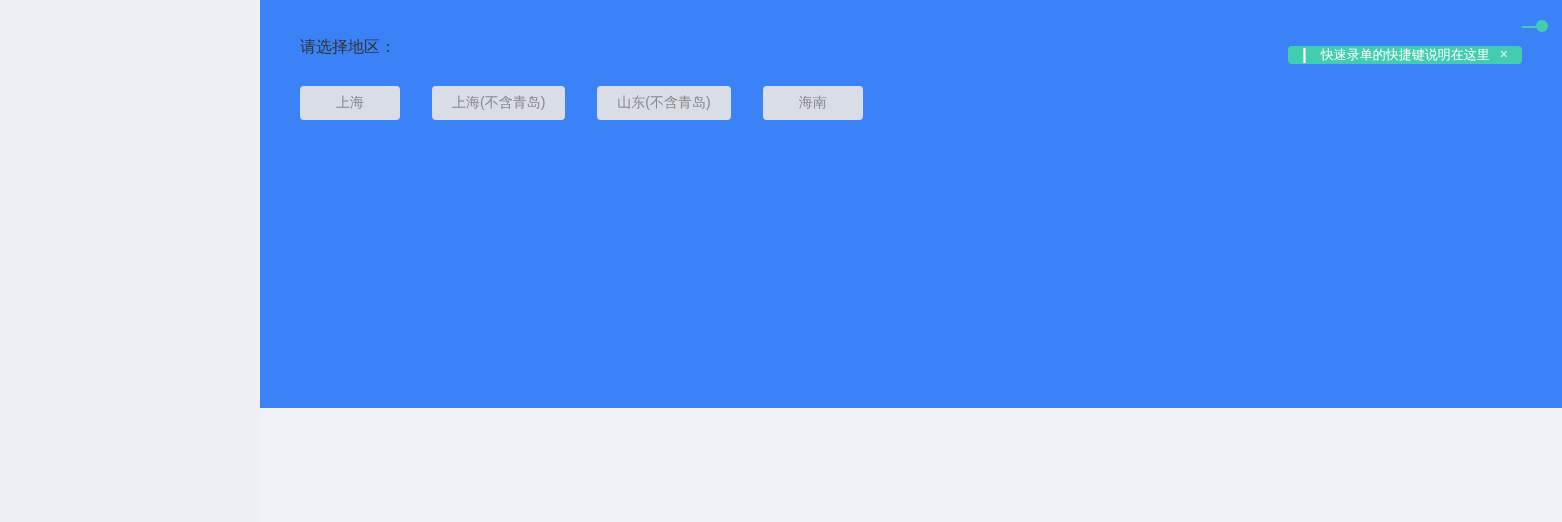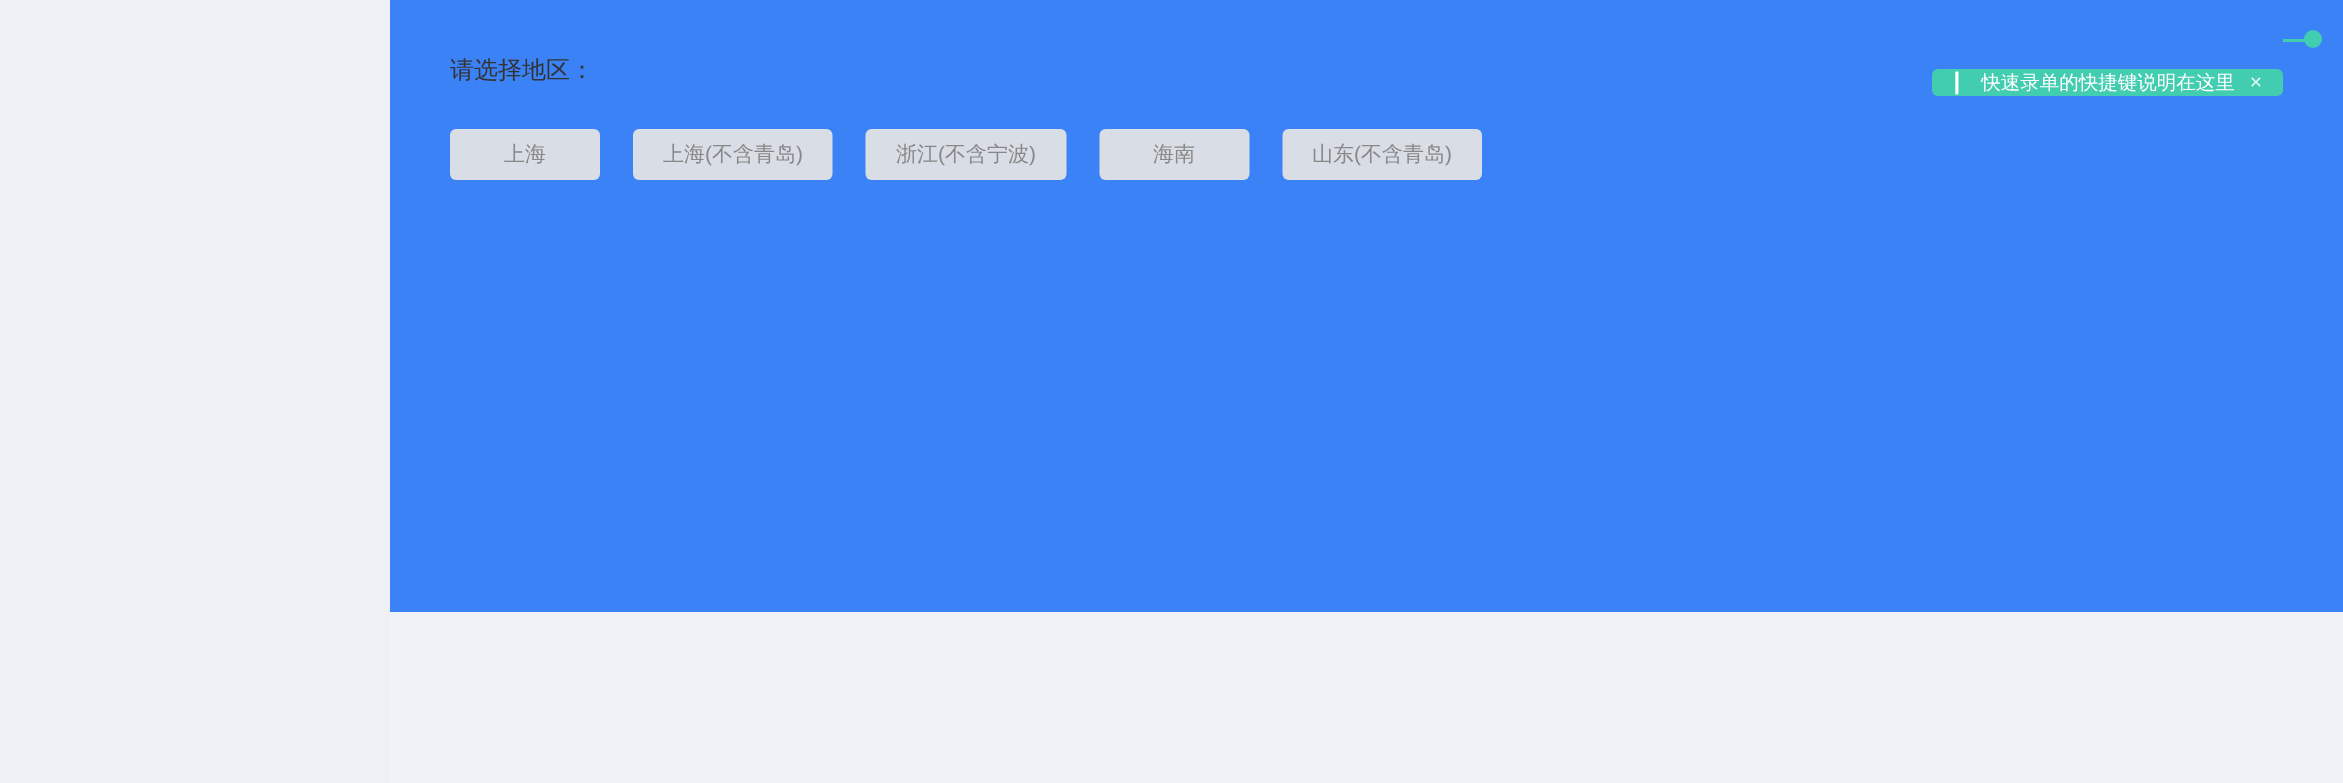--- a/index.html
+++ b/index.html
@@ -39,21 +39,21 @@
     .page-title {
       font-size: 16px;
       color: #333;
       margin-bottom: 28px;
       font-weight: normal;
     }
 
     .region-buttons {
       display: flex;
       flex-wrap: wrap;
-      gap: 22px;
+      gap: 32px;
     }
 
     .region-btn {
       background: #d9dde6;
       border: none;
       border-radius: 4px;
       padding: 8px 20px;
       font-size: 14px;
       color: #888;
       cursor: pointer;
@@ -117,23 +117,22 @@
 
 <div class="sidebar"></div>
 
 <div class="main-content">
   <div class="page-title">请选择地区：</div>
 
   <div class="region-buttons">
 
   <button class="region-btn">上海</button>
       <button class="region-btn">上海(不含青岛)</button>
-      <button class="region-btn">浙江(不含宁波)</button>
+      <button class="region-btn">山东(不含青岛)</button>
       <button class="region-btn">海南</button>
-      <button class="region-btn">山东(不含青岛)</button>
     </div>
 </div>
 
 <div class="tooltip-bar">
   <span>快速录单的快捷键说明在这里</span>
   <span class="tooltip-close">×</span>
 </div>
 
 <div class="tooltip-connector"></div>
 <div class="tooltip-end-dot"></div>

